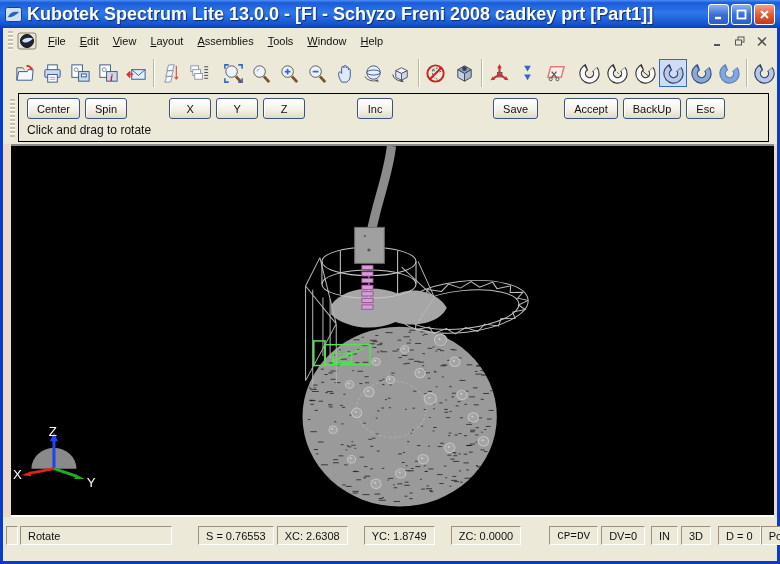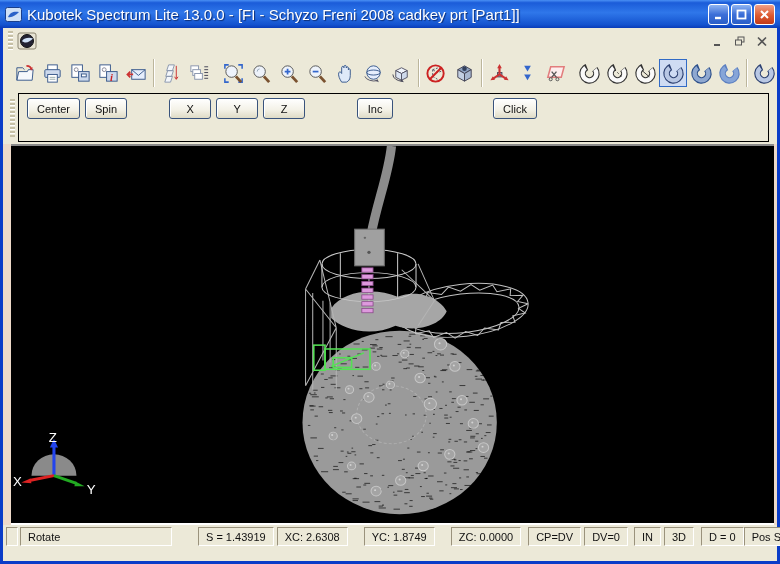--- a/index.html
+++ b/index.html
@@ -2,21 +2,21 @@
 <html><head>
 <meta charset="utf-8">
 <style>
   html,body{margin:0;padding:0;}
   body{width:780px;height:564px;overflow:hidden;font-family:"Liberation Sans",sans-serif;background:#ece9d8;}
   .window{width:780px;height:564px;background:#0a3cc8;display:flex;flex-direction:column;box-sizing:border-box;}
   
   .titlebar{height:28px;flex:0 0 28px;display:flex;align-items:center;padding:0 5px;
     background:linear-gradient(180deg,#4a90f4 0%,#1b5cd9 10%,#2f77ea 45%,#1453cf 88%,#0a3cb8 100%);}
   .title-icon{width:17px;height:15px;margin-right:5px;flex:0 0 auto;}
-  .title-text{color:#fff;font-weight:normal;font-size:15px;flex:1;white-space:nowrap;overflow:hidden;text-shadow:1px 1px 1px #0c2d74;}
+  .title-text{color:#fff;font-weight:bold;font-size:18px;flex:1;white-space:nowrap;overflow:hidden;text-shadow:1px 1px 1px #0c2d74;}
   .tctl{width:21px;height:21px;margin-left:2px;border:1px solid #fff;border-radius:3px;display:flex;align-items:center;justify-content:center;
     color:#fff;font-size:12px;font-weight:bold;background:linear-gradient(180deg,#8fb4f2 0%,#3c6fd8 50%,#2a5ec8 100%);box-sizing:border-box;}
   .tctl.close{background:linear-gradient(180deg,#f0a088 0%,#dd5a30 55%,#c23a18 100%);}
   .tctl svg{width:13px;height:13px;}
   
   .client{flex:1;display:flex;flex-direction:column;background:#ece9d8;margin:0 3px 3px 3px;min-height:0;}
   
   .menubar{height:26px;flex:0 0 26px;display:flex;align-items:center;padding:0 2px;}
   .vgrip{width:5px;height:20px;margin:0 3px;background:repeating-linear-gradient(180deg,#c6c0a6 0 2px,#fff 2px 3px,transparent 3px 4px);}
   .app-ico{width:20px;height:18px;margin:0 4px 0 1px;}
@@ -40,21 +40,21 @@
     border:1px solid #39537c;border-radius:3px;background:linear-gradient(180deg,#ffffff 0%,#f4f2e8 55%,#dfdbc6 100%);
     box-shadow:inset 1px 1px 0 #fff;color:#111;}
   .pmsg{font-size:12px;color:#111;margin-top:4px;}
   
   .vrow{flex:1;display:flex;min-height:0;}
   .vstrip-l{width:8px;background:#eedac9;}
   .vstrip-r{width:3px;background:#eedac9;}
   .viewport{flex:1;background:#000;border-top:2px solid #8a8a8a;border-bottom:2px solid #fff;position:relative;min-width:0;}
   .viewport svg{position:absolute;inset:0;width:100%;height:100%;}
   
-  .statusbar{height:26px;flex:0 0 26px;display:flex;align-items:flex-start;padding:2px 2px 8px 3px;font-size:11px;background:#ece9d8;}
+  .statusbar{height:26px;flex:0 0 26px;display:flex;align-items:flex-end;padding:2px 2px 16px 3px;font-size:11px;background:#ece9d8;}
   .scell{height:19px;line-height:18px;padding:0 7px;border:1px solid;border-color:#9a927c #ffffff #ffffff #9a927c;
     background:#ece9d8;white-space:nowrap;color:#111;box-sizing:border-box;flex:0 0 auto;}
   .scell.lead{width:12px;padding:0;}
   .scell.mode{width:152px;}
   .sspacer{flex:1;}
   .sgrip{width:14px;height:14px;margin-left:4px;background:
     repeating-linear-gradient(135deg,transparent 0 3px,#9a927c 3px 5px,#fff 5px 6px);}
 </style>
 </head>
 <body>
@@ -88,20 +88,30 @@
 
   <div class="client">
 
     <div class="menubar">
       <span class="vgrip"></span>
       <svg class="app-ico" viewBox="0 0 20 18">
         <rect x="1" y="1" width="18" height="16" rx="2" fill="#e8e4d4" stroke="#8a8470"></rect>
         <circle cx="10" cy="9" r="6.5" fill="#223" stroke="#111"></circle>
         <path d="M5 9 C7 5.5 13 5 16 6.5 C13 10 8 12 5 9 Z" fill="#cfe1f7"></path>
       </svg>
+      <span id="menuitems" style="display:flex;">
+          <span class="menu-item">File</span>
+          <span class="menu-item">Edit</span>
+          <span class="menu-item">View</span>
+          <span class="menu-item">Layout</span>
+          <span class="menu-item">Assemblies</span>
+          <span class="menu-item">Tools</span>
+          <span class="menu-item">Window</span>
+          <span class="menu-item">Help</span>
+        </span>
       <span class="mdi-ctls" id="mdictls">
           <span class="mdi">
             <svg viewBox="0 0 12 11">
               <path d="M2 9 h6" stroke="#555" stroke-width="2"></path>
             </svg>
           </span>
           <span class="mdi">
             <svg viewBox="0 0 12 11">
               <rect x="4" y="1" width="6" height="5" fill="none" stroke="#555"></rect>
               <rect x="1.5" y="4" width="6" height="5" fill="#ece9d8" stroke="#555"></rect>
@@ -318,23 +328,29 @@
             </span>
             <span class="pgroup" style="margin-left: 42px;">
               <button class="pbtn" style="min-width: 42px;">X</button>
               <button class="pbtn" style="min-width: 42px;">Y</button>
               <button class="pbtn" style="min-width: 42px;">Z</button>
             </span>
             <span class="pgroup" style="margin-left: 52px;">
               <button class="pbtn">Inc</button>
             </span>
             <span class="pgroup" style="margin-left: 100px;">
-              <button class="pbtn">Click</button>
+              <button class="pbtn">Save</button>
+            </span>
+            <span class="pgroup" style="margin-left: 26px;">
+              <button class="pbtn">Accept</button>
+              <button class="pbtn">BackUp</button>
+              <button class="pbtn">Esc</button>
             </span>
           </div>
+        <div class="pmsg">Click and drag to rotate</div>
       </div>
     </div>
 
     <div class="vrow">
       <div class="vstrip-l"></div>
       <div class="viewport">
         <svg id="scene" viewBox="0 0 746 390" preserveAspectRatio="none">
 
           <g>
             <circle cx="380" cy="286" r="95" fill="#9a9a9a"></circle>
@@ -740,25 +756,25 @@
             <text x="37" y="306" fill="#fff" font-size="13" font-family="Liberation Sans, sans-serif">Z</text>
           </g>
         </svg>
       </div>
       <div class="vstrip-r"></div>
     </div>
 
     <div class="statusbar" id="statusbar">
         <span class="scell lead"></span>
         <span class="scell mode" style="margin-left: 2px;">Rotate</span>
-        <span class="scell" style="margin-left: 26px;">S = 1.43919</span>
+        <span class="scell" style="margin-left: 26px;">S = 0.76553</span>
         <span class="scell" style="margin-left: 3px;">XC: 2.6308</span>
         <span class="scell" style="margin-left: 16px;">YC: 1.8749</span>
         <span class="scell" style="margin-left: 16px;">ZC: 0.0000</span>
-        <span class="scell" style="margin-left: 7px;">CP=DV</span>
+        <span class="scell" style="margin-left: 28px; font-family: Liberation Mono, monospace;">CP=DV</span>
         <span class="scell" style="margin-left: 3px;">DV=0</span>
         <span class="scell" style="margin-left: 6px;">IN</span>
         <span class="scell" style="margin-left: 3px;">3D</span>
         <span class="scell" style="margin-left: 7px;">D = 0</span>
         <span class="sspacer"></span>
         <span class="scell" style="margin-left: 0px;">Pos Snap</span>
         <span class="sgrip"></span>
       </div>
 
   </div>

